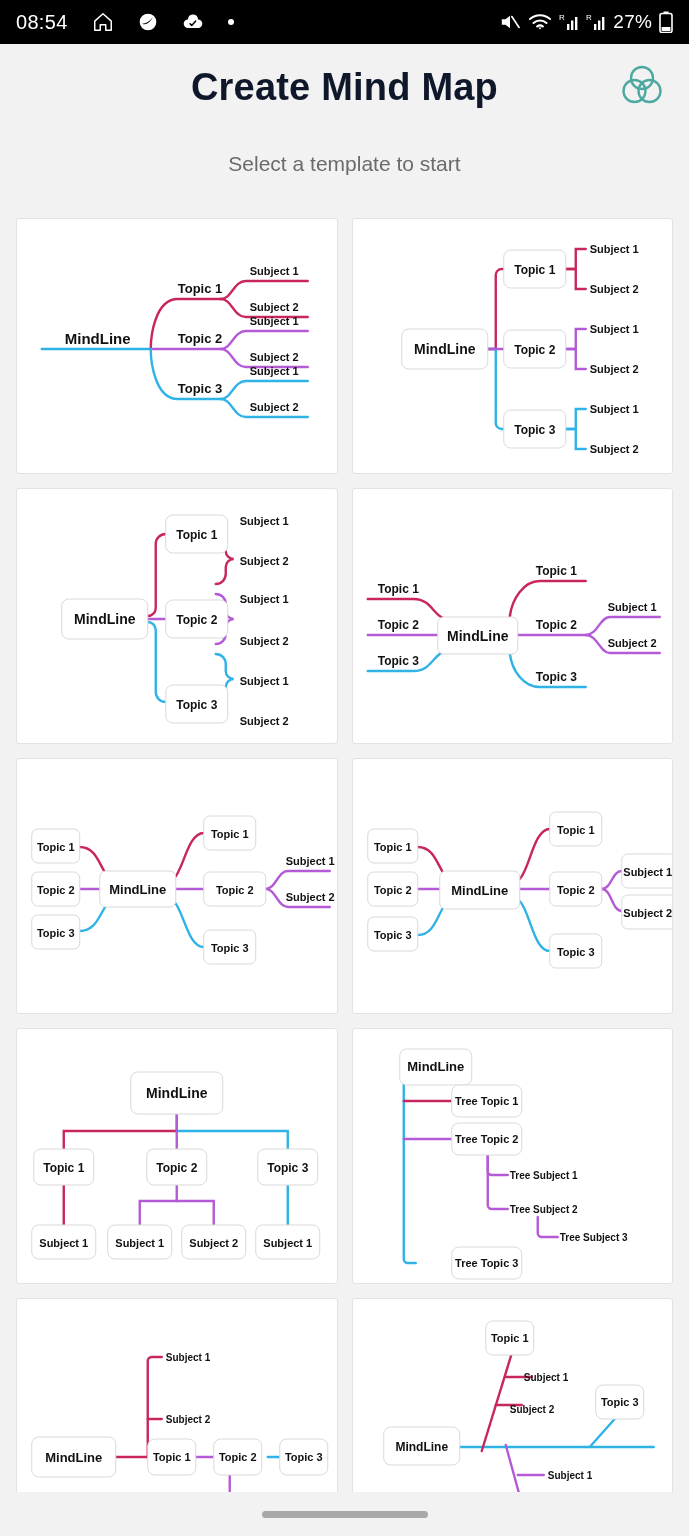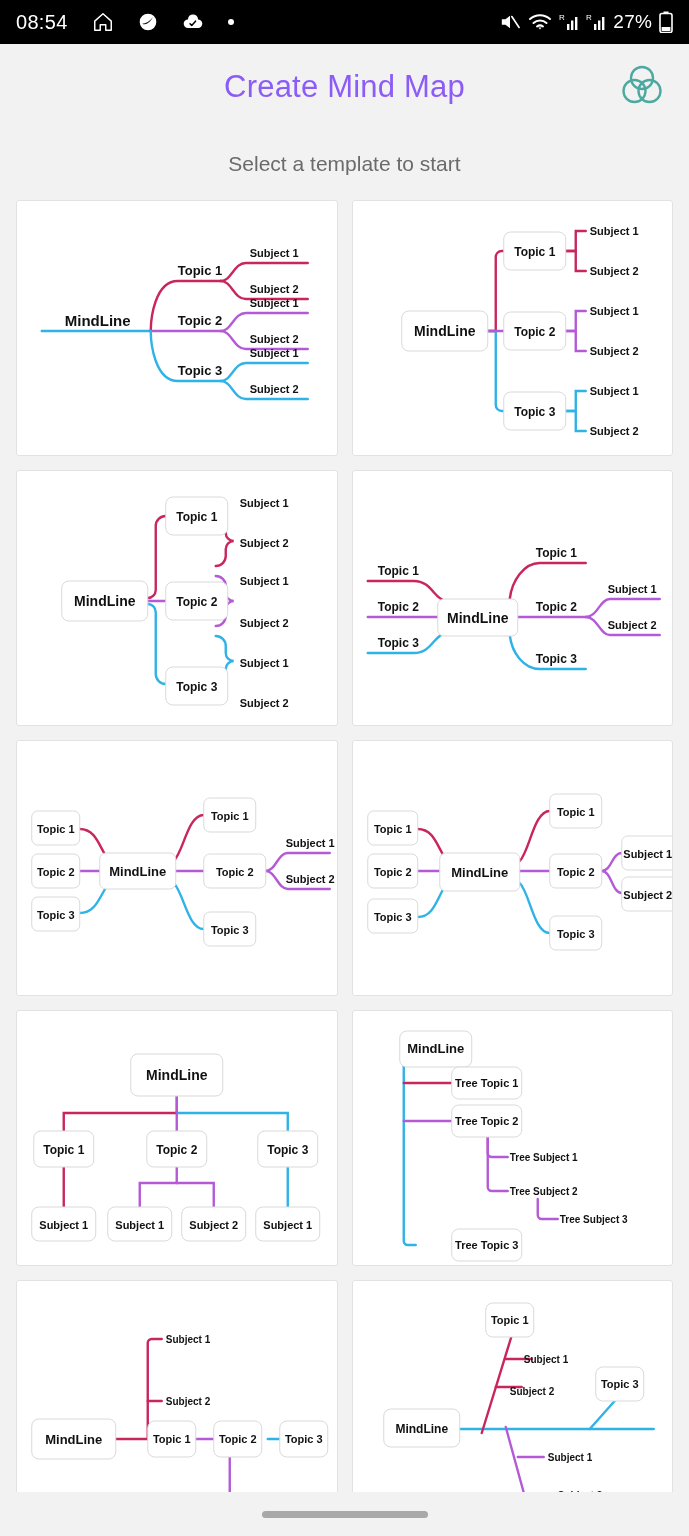--- a/index.html
+++ b/index.html
@@ -26,31 +26,31 @@
   .sb-pct { font-size: 19px; letter-spacing: .2px; text-align: center; }
   .ico { display: inline-flex; align-items: center; }
 
   
   .header {
     position: relative;
     height: 86px;
     display: flex; align-items: center; justify-content: center;
   }
   .page-title {
-    font-size: 31px; color: #8b5cf6; font-weight: 400;
+    font-size: 38px; color: #0f172a; font-weight: 700;
     letter-spacing: .2px;
   }
   .logo {
     position: absolute; right: 24px; top: 50%;
     transform: translateY(-50%);
   }
   .subtitle {
     text-align: center;
     font-size: 21px; color: #6b6b6b;
-    margin-top: 22px; margin-bottom: 24px;
+    margin-top: 22px; margin-bottom: 42px;
     font-weight: 400;
   }
 
   
   .grid {
     display: grid;
     grid-template-columns: 1fr 1fr;
     gap: 14px;
     padding: 0 16px;
   }

